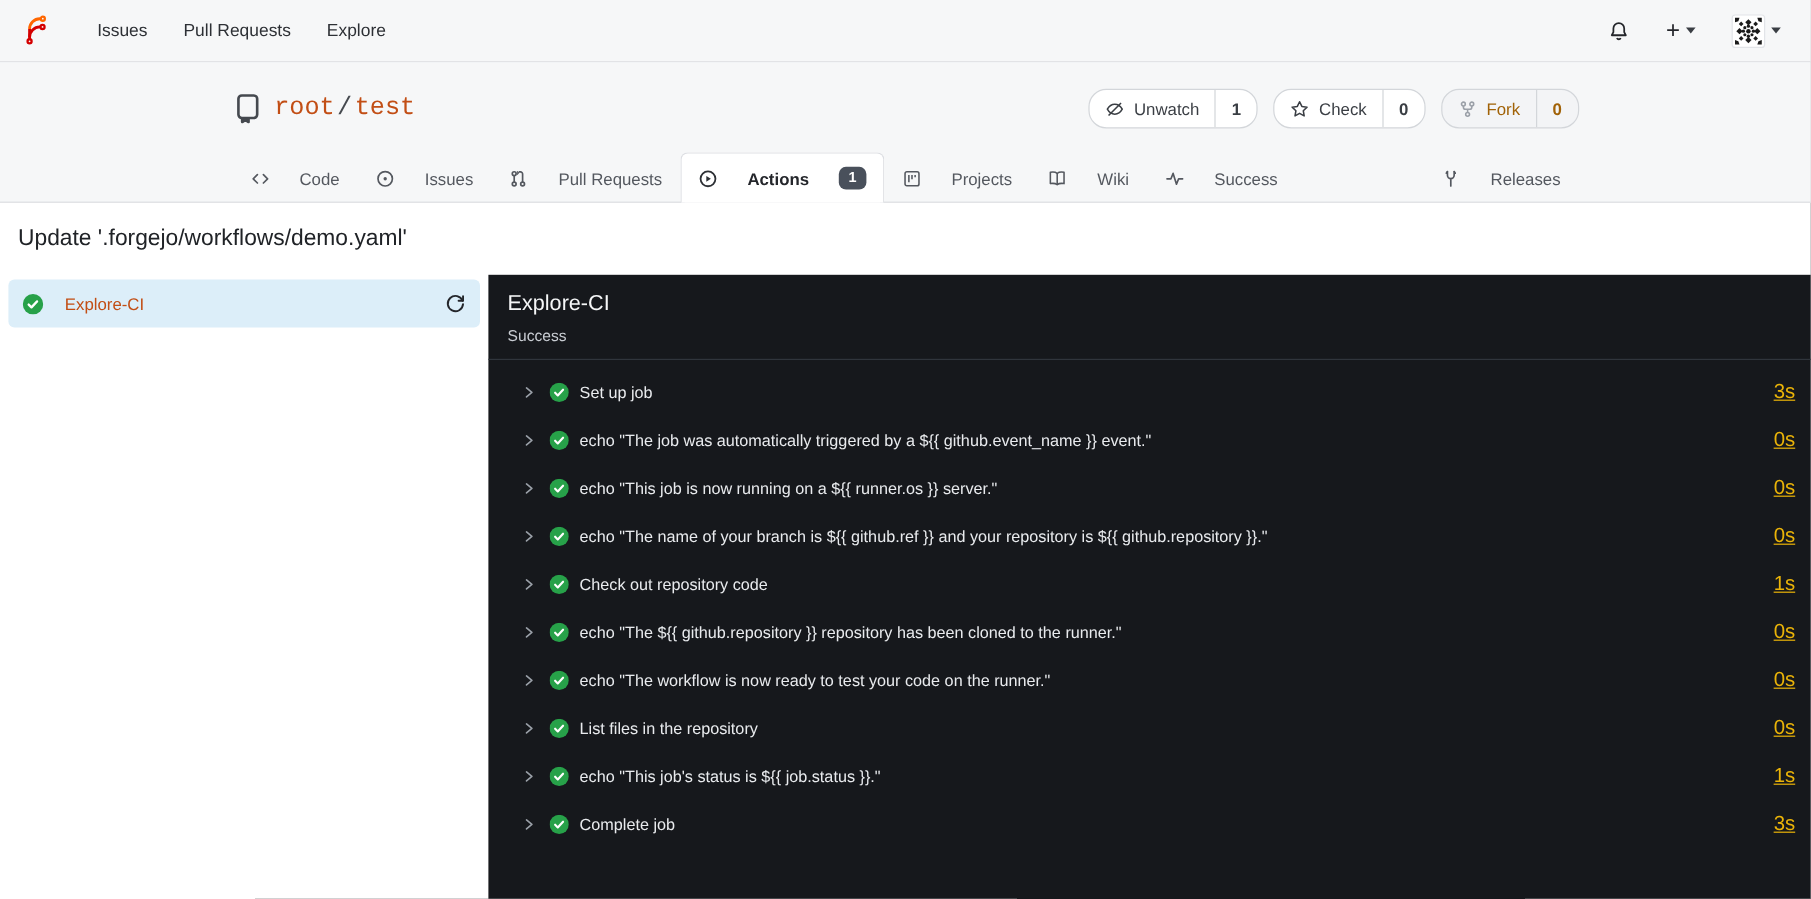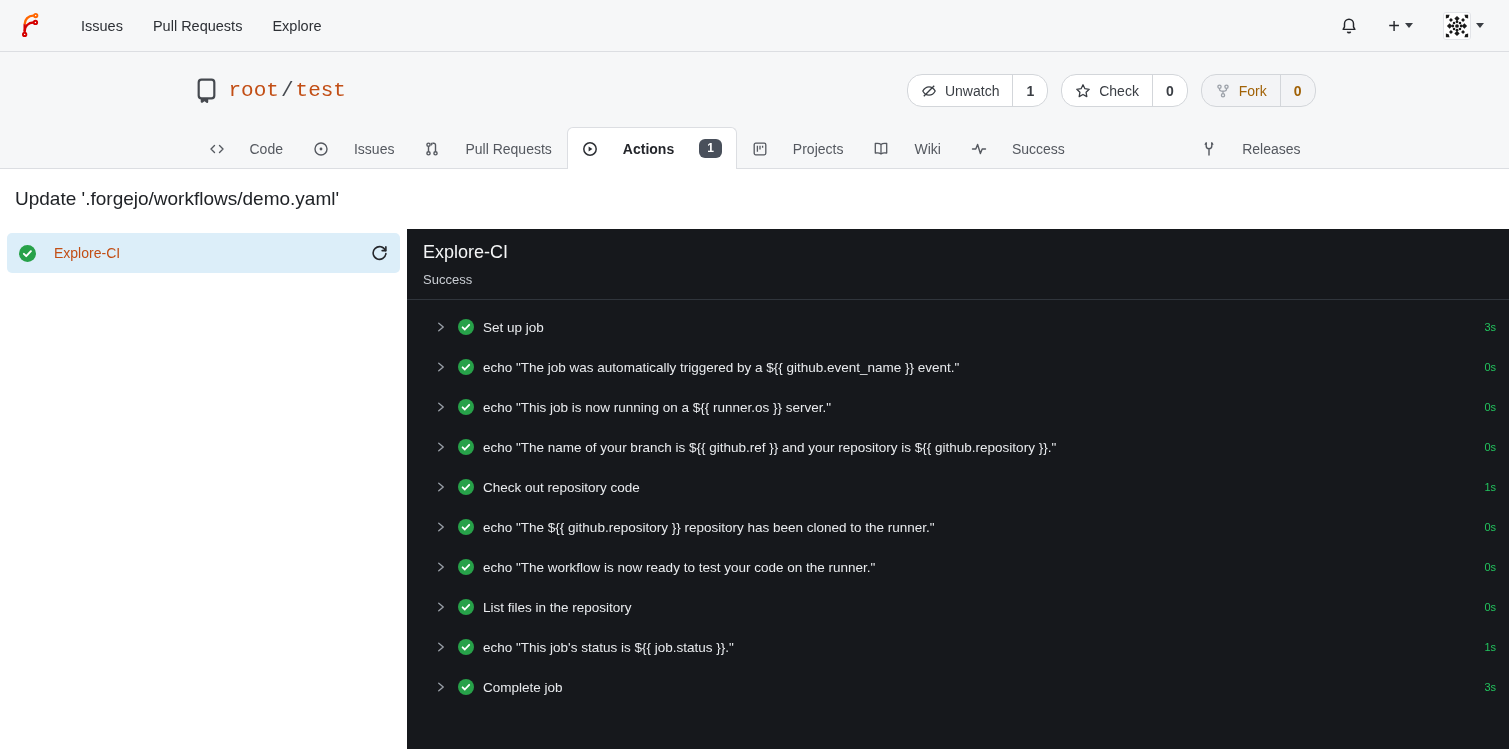--- a/index.html
+++ b/index.html
@@ -166,21 +166,21 @@
     display: flex;
     align-items: center;
     height: 40px;
     padding: 0 13px 0 28px;
     cursor: pointer;
     text-align: right;
   }
   .step-chevron { color: #9aa0a8; margin-right: 11px; flex: none; }
   .step-check { margin-right: 9px; flex: none; display: flex; }
   .step-label { font-size: 13.5px; color: #e9ebee; }
-  .step-duration { margin-left: auto; font-size: 11px; color: #22c55e; }
+  .step-duration { margin-left: auto; font-size: 17px; color: #eab308; text-decoration: underline; }
 
   .icon-dim { color: #54585f; }
   .icon-dark { color: #2d3035; }
 </style>
 </head>
 <body>
 
 <div class="navbar">
   <span class="logo">
     <svg width="27" height="27" viewBox="0 0 24 24" fill="none">

